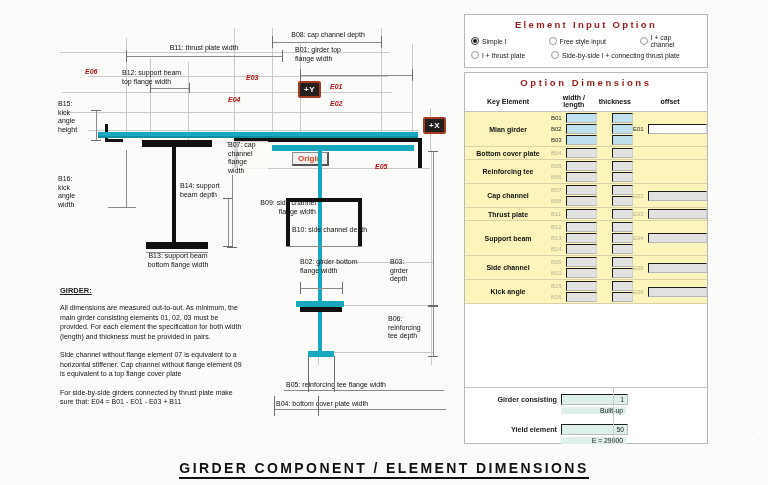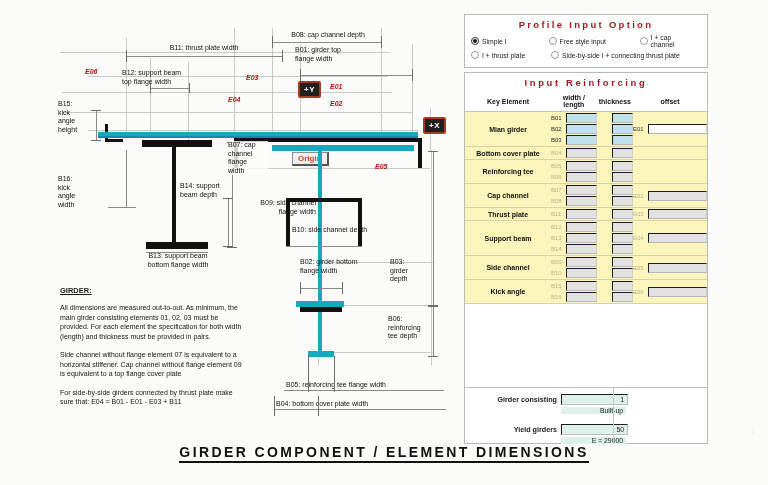--- a/index.html
+++ b/index.html
@@ -261,21 +261,21 @@
 provided.  For each element the specification for both width
 (length) and thickness must be provided in pairs.</div>
     <div class="notes-p" style="margin-top:9px;white-space:pre-line;">Side channel without flange element 07 is equivalent to a
 horizontal stiffener.  Cap channel without flange element 09
 is equivalent to a top flange cover plate</div>
     <div class="notes-p" style="margin-top:9px;white-space:pre-line;">For side-by-side girders connected by thrust plate make
 sure that: E04 = B01 - E01 - E03 + B11</div>
   </div>
 
   <div class="panel" style="left:464px;top:14px;width:242px;height:52px;">
-    <div class="panel-title">Profile Input Option</div>
+    <div class="panel-title">Element Input Option</div>
     <div class="opt-row" style="margin-top:1px;">
       <div class="opt" style="width:74px;">
         <span class="radio on"></span>
         <span>Simple I</span>
       </div>
       <div class="opt" style="width:88px;">
         <span class="radio"></span>
         <span>Free style input</span>
       </div>
       <div class="opt">
@@ -289,21 +289,21 @@
         <span>I + thrust plate</span>
       </div>
       <div class="opt">
         <span class="radio"></span>
         <span>Side-by-side I + connecting thrust plate</span>
       </div>
     </div>
   </div>
 
   <div class="panel" style="left:464px;top:72px;width:242px;height:370px;">
-    <div class="panel-title" style="letter-spacing:2.6px;">Input Reinforcing</div>
+    <div class="panel-title" style="letter-spacing:2.6px;">Option Dimensions</div>
 
     <table class="tbl">
       <thead>
         <tr>
           <th>Key Element</th>
           <th>width / length</th>
           <th>thickness</th>
           <th>offset</th>
         </tr>
       </thead>
@@ -536,30 +536,30 @@
     <div style="position:absolute;left:0;top:314px;width:242px;border-top:1px solid #c4c4c4;padding-top:5px;">
       <div class="footrow">
         <div class="footlbl">Girder consisting</div>
         <div class="footbox">1</div>
       </div>
       <div class="footrow">
         <div class="footlbl"></div>
         <div class="footsub">Built-up</div>
       </div>
       <div class="footrow" style="margin-top:8px;">
-        <div class="footlbl">Yield girders</div>
+        <div class="footlbl">Yield element</div>
         <div class="footbox">50</div>
       </div>
       <div class="footrow">
         <div class="footlbl"></div>
         <div class="footsub">E = 29000</div>
       </div>
       <div class="divv" style="left:148px;top:0;height:56px;"></div>
     </div>
   </div>
 
   <div class="speck" style="left:752px;top:428px;">:</div>
 
-  <div class="title" style="top:444px;">
+  <div class="title" style="top:460px;">
     <u>GIRDER COMPONENT / ELEMENT DIMENSIONS</u>
   </div>
 
 </div>
 
 </body></html>

